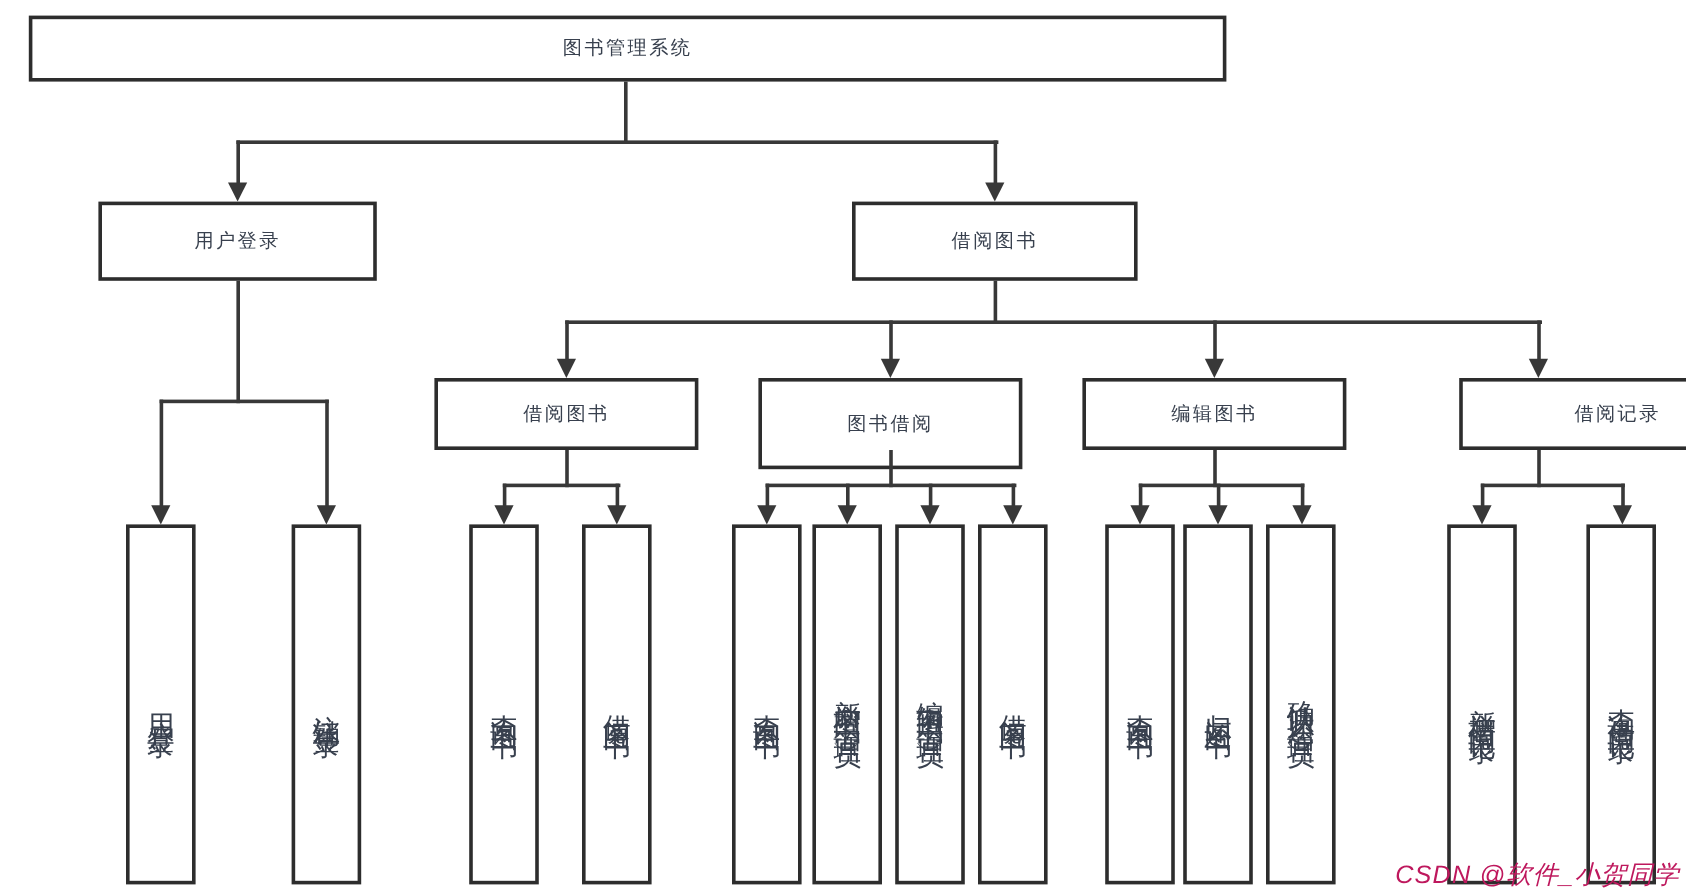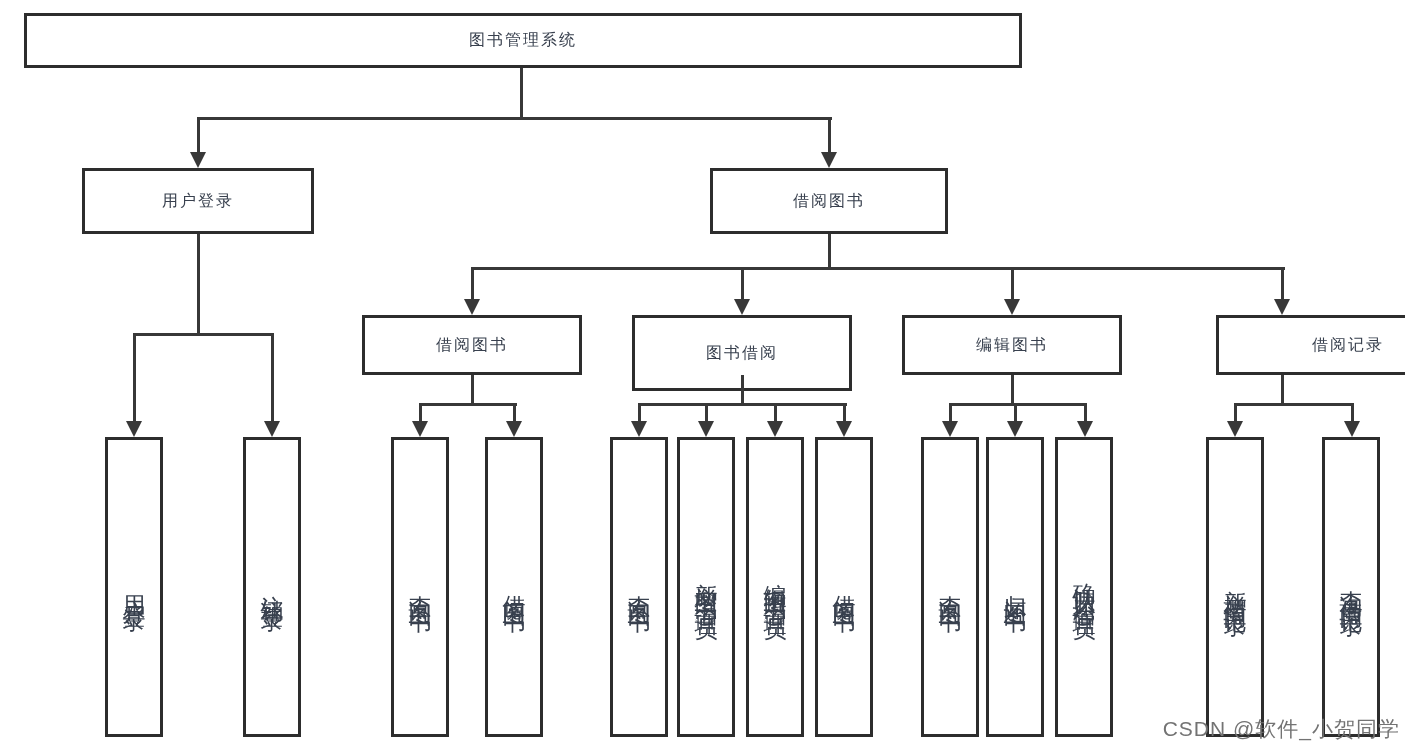--- a/index.html
+++ b/index.html
@@ -39,23 +39,24 @@
     border-left: 8px solid transparent;
     border-right: 8px solid transparent;
     border-top: 16px solid #383838;
   }
   .watermark {
     position: absolute;
     right: 5px;
     bottom: 4px;
     font-size: 21px;
     letter-spacing: 1px;
-    color: #737373;
+    color: #be185d;
     z-index: 5;
     white-space: nowrap;
+    font-style: italic;
   }
 
   
   #n-root  { left: 24px;  top: 13px;  width: 998px; height: 55px; }
   #n-ul    { left: 82px;  top: 168px; width: 232px; height: 66px; }
   #n-bm    { left: 710px; top: 168px; width: 238px; height: 66px; }
   #n-g0    { left: 362px; top: 315px; width: 220px; height: 60px; }
   #n-g1    { left: 632px; top: 315px; width: 220px; height: 76px; }
   #n-g2    { left: 902px; top: 315px; width: 220px; height: 60px; }
   #n-g3    { left: 1216px;top: 315px; width: 264px; height: 60px; }

